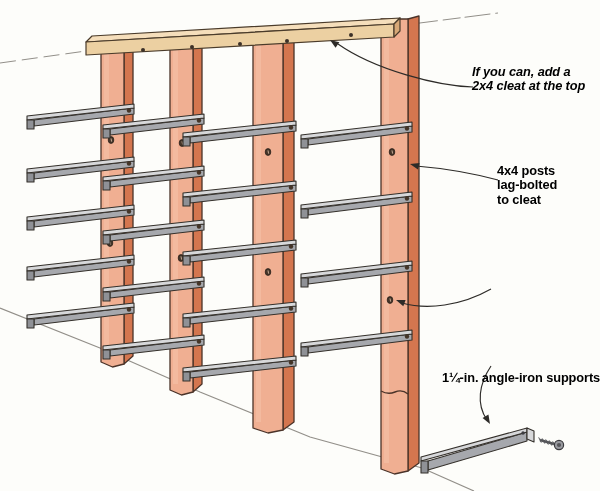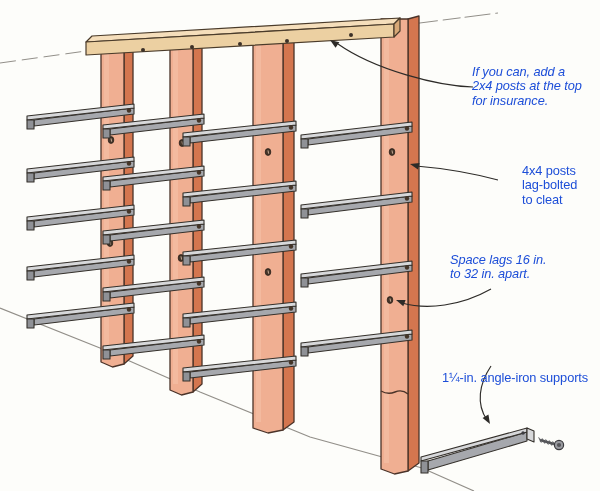--- a/index.html
+++ b/index.html
@@ -9,30 +9,31 @@
   }
   .stage{
     position:relative;
     width:600px;height:491px;
     background:#fdfdfa;
     overflow:hidden;
   }
   svg.scene{position:absolute;left:0;top:0;}
   .ann{
     position:absolute;
-    color:#1d4ed8;
+    color:#000000;
     font-size:12.8px;
     line-height:14.3px;
     letter-spacing:-0.1px;
     white-space:nowrap;
+    font-weight:bold;
   }
   .ann.italic{font-style:italic;}
   .ann span{display:block;}
   .ann1{left:472px;top:65px;}
-  .ann2{left:522px;top:164px;}
+  .ann2{left:497px;top:164px;}
   .ann3{left:450px;top:253px;}
   .ann4{left:442px;top:343px;margin-top:28px;}
 </style>
 </head>
 <body>
 
 <div class="stage">
   <svg class="scene" id="scene" width="600" height="491" viewBox="0 0 600 491">
       <polyline points="0,63 86,51" fill="none" stroke="#928f89" stroke-width="1" stroke-dasharray="16 6"></polyline>
       <polyline points="412,24 498,13" fill="none" stroke="#928f89" stroke-width="1" stroke-dasharray="26 5 18 4"></polyline>
@@ -228,28 +229,23 @@
         <path d="M0,0 L9,3.4 L9,-3.4 Z" fill="#2d2b28" transform="translate(396,300) rotate(20)"></path>
       </g>
       <g>
         <path d="M491,366 C479,384 476,404 487,420" fill="none" stroke="#2d2b28" stroke-width="1.15"></path>
         <path d="M0,0 L9,3.4 L9,-3.4 Z" fill="#2d2b28" transform="translate(490,424) rotate(-120)"></path>
       </g>
     </svg>
 
   <div class="ann italic ann1">
     <span>If you can, add a</span>
-    <span>2x4 posts at the top</span>
-    <span>for insurance.</span>
+    <span>2x4 cleat at the top</span>
   </div>
   <div class="ann ann2">
     <span>4x4 posts</span>
     <span>lag-bolted</span>
     <span>to cleat</span>
-  </div>
-  <div class="ann italic ann3">
-    <span>Space lags 16 in.</span>
-    <span>to 32 in. apart.</span>
   </div>
   <div class="ann ann4">
     <span>1¼-in. angle-iron supports</span>
   </div>
 </div>
 
 </body></html>

